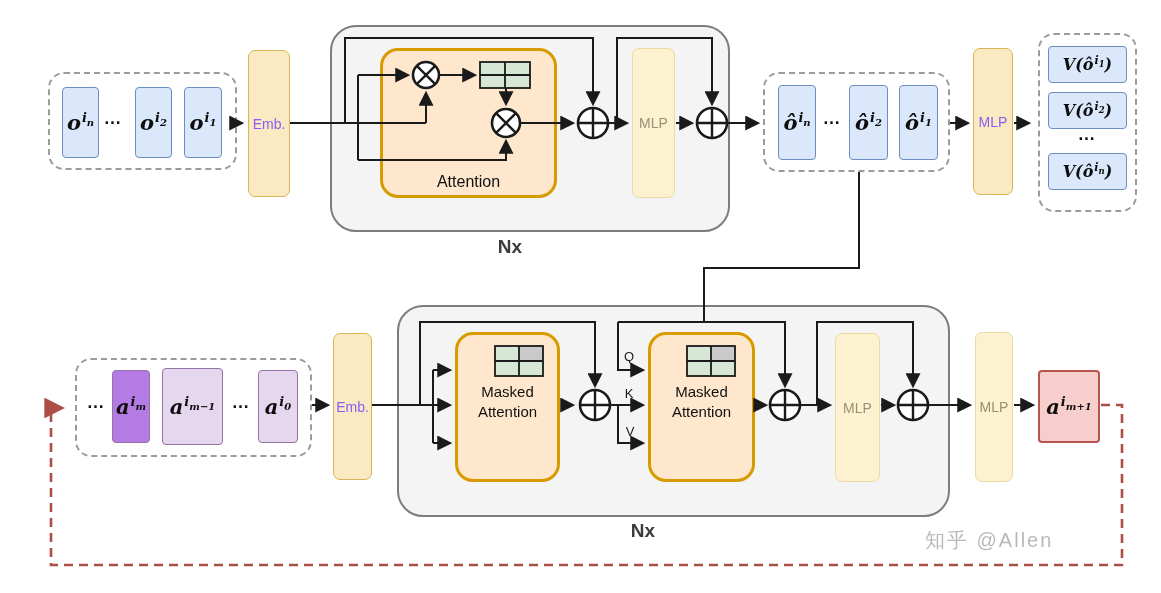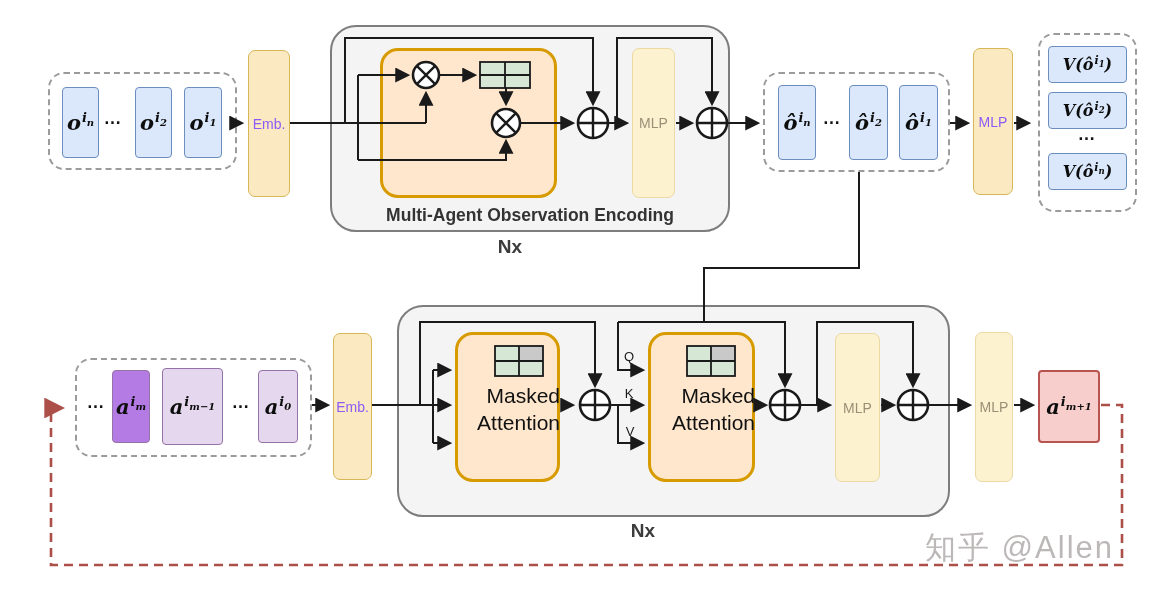--- a/index.html
+++ b/index.html
@@ -27,40 +27,40 @@
   .emb{background:var(--yellow-fill,#fbeac1);border:1.6px solid var(--yellow-border,#d6b656);color:#8b5cf6}
   .mlp{background:var(--pale-fill,#fcf2d0);border:1.6px solid var(--pale-border,#ecd9a3);color:#9a9076}
   .token{position:absolute;display:flex;align-items:center;justify-content:center;border-radius:4px;
          box-sizing:border-box;z-index:10}
   .blue{background:var(--blue-fill,#dbe8fb);border:1.6px solid var(--blue-border,#6c8ebf)}
   .purple-bright{background:var(--purple-bright,#b57be4);border:1.6px solid var(--purple-border,#9673a6)}
   .purple-light{background:var(--purple-light,#e4d7ee);border:1.6px solid var(--purple-border,#9673a6)}
   .pinkbox{background:var(--pink-fill,#f8cecc);border:2px solid var(--pink-border,#b85450)}
   
   .attn-label{position:absolute;text-align:center;font-size:16px;color:#111;z-index:12}
-  .ma-label{position:absolute;text-align:right;font-size:21px;line-height:1.3;color:#111;z-index:12}
+  .ma-label{position:absolute;text-align:center;font-size:15px;line-height:1.3;color:#111;z-index:12}
   .block-title{position:absolute;text-align:center;font-weight:bold;font-size:17.5px;color:var(--title,#333);z-index:12}
   .nx{position:absolute;text-align:center;font-weight:bold;font-size:19px;color:#3c3c3c;z-index:12}
   .qkv{position:absolute;text-align:center;font-size:13px;color:#1a1a1a;z-index:12}
   .dots{position:absolute;font-family:"DejaVu Serif","Liberation Serif",serif;font-weight:bold;
         font-size:17px;color:#111;z-index:11}
   
   .m{font-family:"DejaVu Serif","Liberation Serif",serif;font-style:italic;font-weight:700;
      color:#0d0d0d;white-space:nowrap;line-height:1}
   .mb{font-size:21px}
   .mp,.mq{font-size:17px}
   .ms{display:inline-flex;align-items:baseline;position:relative;top:-8px;margin-left:1px}
   .msi{font-size:13px}
   .msb{font-size:10px;position:relative;top:4px}
   .sm .mb{font-size:16px}
   .sm .mp,.sm .mq{font-size:16px}
   .sm .ms{top:-6px}
   .sm .msi{font-size:11px}
   .sm .msb{font-size:8.5px;top:3px}
-  .watermark{position:absolute;left:925px;top:527px;font-size:31px;letter-spacing:2px;
+  .watermark{position:absolute;left:925px;top:527px;font-size:20px;letter-spacing:2px;
              color:rgba(165,160,160,.75);z-index:40;
              text-shadow:1px 1px 1px rgba(255,255,255,.95),-1px -1px 1px rgba(255,255,255,.95)}
 </style>
 </head>
 <body>
 
 <div id="canvas">
 
   <div class="group" style="left:48px;top:72px;width:189px;height:98px"></div>
   <div class="token blue" style="left:62px;top:87px;width:37px;height:71px">
@@ -82,24 +82,24 @@
           <span class="msb">1</span>
         </span></span>
   </div>
 
   <div class="box emb" style="left:248px;top:50px;width:42px;height:147px">
     <span>Emb.</span>
   </div>
 
   <div class="grayblock" style="left:330px;top:25px;width:400px;height:207px"></div>
   <div class="attnblock" style="left:380px;top:48px;width:177px;height:150px"></div>
+  <div class="attn-label" style="left:380px;top:173px;width:177px">Attention</div>
   <div class="box mlp" style="left:632px;top:48px;width:43px;height:150px">
     <span>MLP</span>
   </div>
-  <div class="block-title" style="left:330px;top:205px;width:400px">Multi-Agent Observation Encoding</div>
   <div class="nx" style="left:480px;top:236px;width:60px">Nx</div>
 
   <div class="group" style="left:763px;top:72px;width:187px;height:100px"></div>
   <div class="token blue" style="left:778px;top:85px;width:38px;height:75px">
     <span class="m"><span class="mb">ô</span><span class="ms">
           <span class="msi">i</span>
           <span class="msb">n</span>
         </span></span>
   </div>
   <span class="dots" style="left:823px;top:112px">⋯</span>

